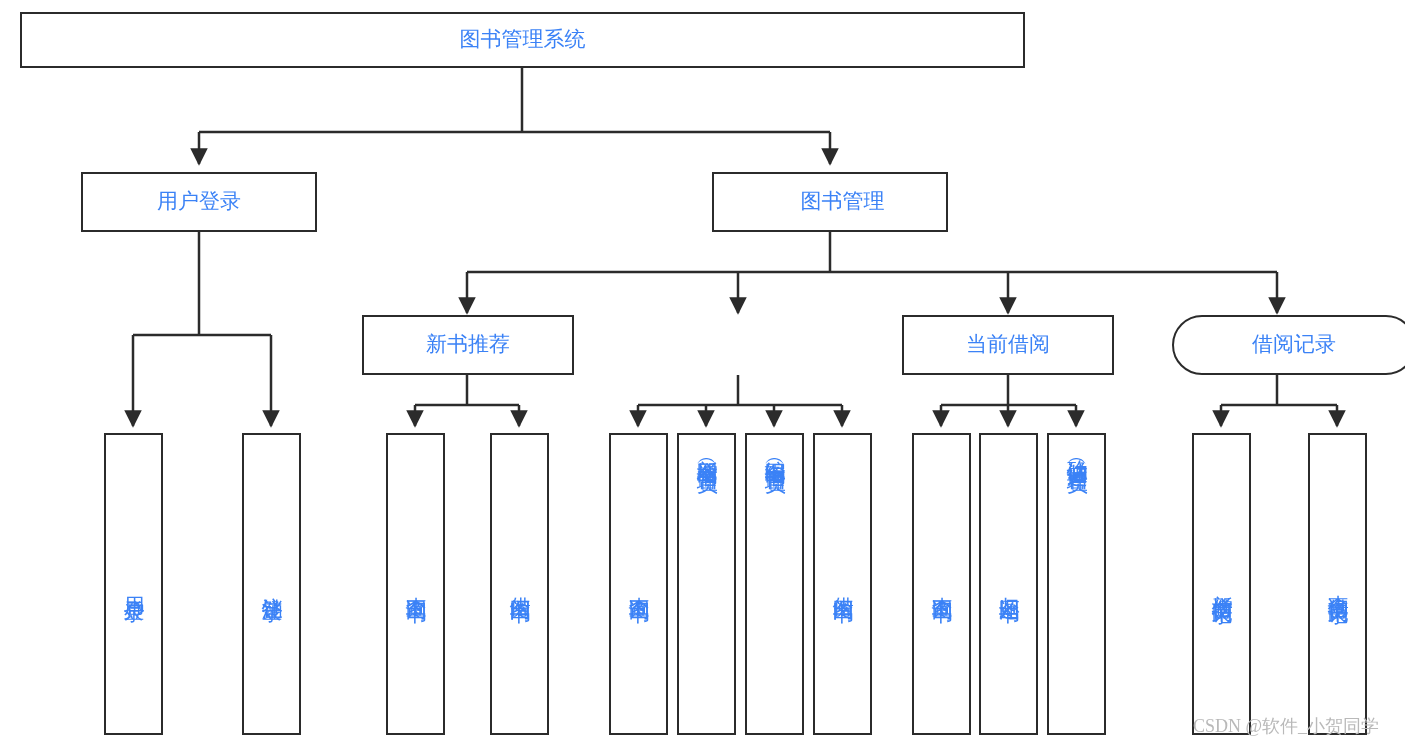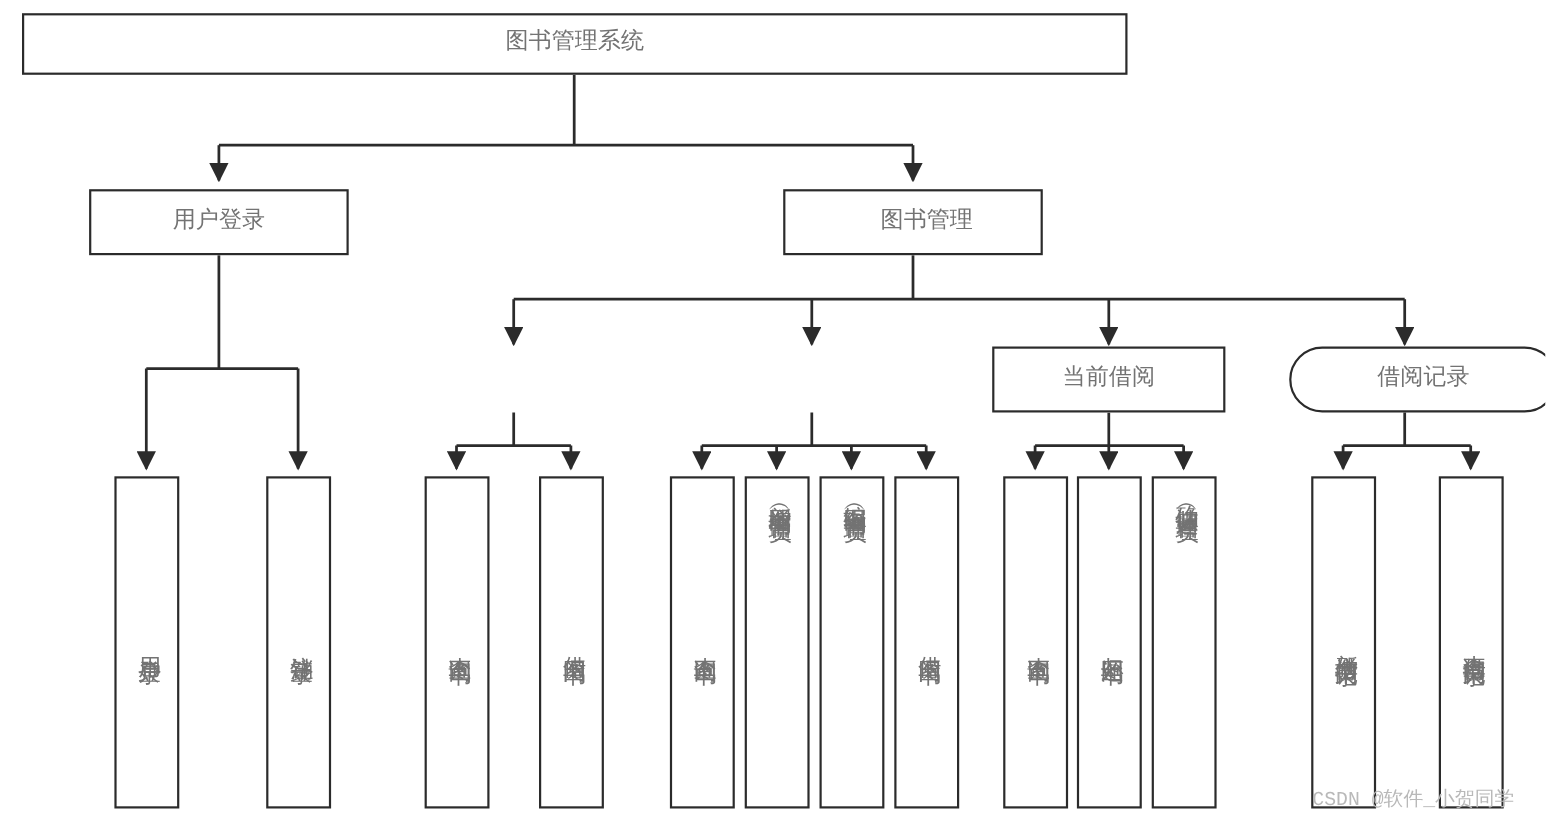--- a/index.html
+++ b/index.html
@@ -29,22 +29,22 @@
     position: absolute;
     box-sizing: border-box;
     background: #ffffff;
     border: 2.5px solid #2b2b2b;
     display: flex;
     align-items: center;
     justify-content: center;
     z-index: 2;
   }
   .node-label {
-    color: #737373;
-    font-family: Liberation Mono, monospace;
+    color: #3b82f6;
+    font-family: Liberation Serif, serif;
     line-height: 1.12;
     text-align: center;
     white-space: nowrap;
   }
   
   .node.horiz .node-label {
     font-size: 21px;
     writing-mode: horizontal-tb;
   }
   
@@ -66,21 +66,21 @@
     padding-top: 0;
   }
   #watermark {
     position: absolute;
     left: 1193px;
     top: 714px;
     font-size: 18px;
     color: #b9b9b9;
     white-space: nowrap;
     z-index: 3;
-    font-family: Liberation Mono, monospace;
+    font-family: Liberation Serif, serif;
   }
 </style>
 </head>
 <body>
 
 <div id="diagram-root">
 
   <svg id="edge-layer" viewBox="0 0 1405 747" xmlns="http://www.w3.org/2000/svg">
     <defs>
       <marker id="arrow" viewBox="0 0 10 10" refX="9" refY="5" markerWidth="7" markerHeight="7" orient="auto-start-reverse">
@@ -135,20 +135,23 @@
     <span class="node-label">图书管理系统</span>
   </div>
 
   <div class="node horiz" style="left:81px; top:172px; width:236px; height:60px;">
     <span class="node-label">用户登录</span>
   </div>
   <div class="node horiz" style="left:712px; top:172px; width:236px; height:60px;padding-left:25px;">
     <span class="node-label">图书管理</span>
   </div>
 
+  <div class="node horiz" style="left:362px; top:315px; width:212px; height:60px;">
+    <span class="node-label">新书推荐</span>
+  </div>
   <div class="node horiz" style="left:902px; top:315px; width:212px; height:60px;">
     <span class="node-label">当前借阅</span>
   </div>
   <div class="node horiz" style="left:1172px; top:315px; width:244px; height:60px;border-radius:30px;">
     <span class="node-label">借阅记录</span>
   </div>
 
   <div class="node vert center-v" style="left:104px; top:433px; width:59px; height:302px;">
     <span class="node-label">用户登录</span>
   </div>

